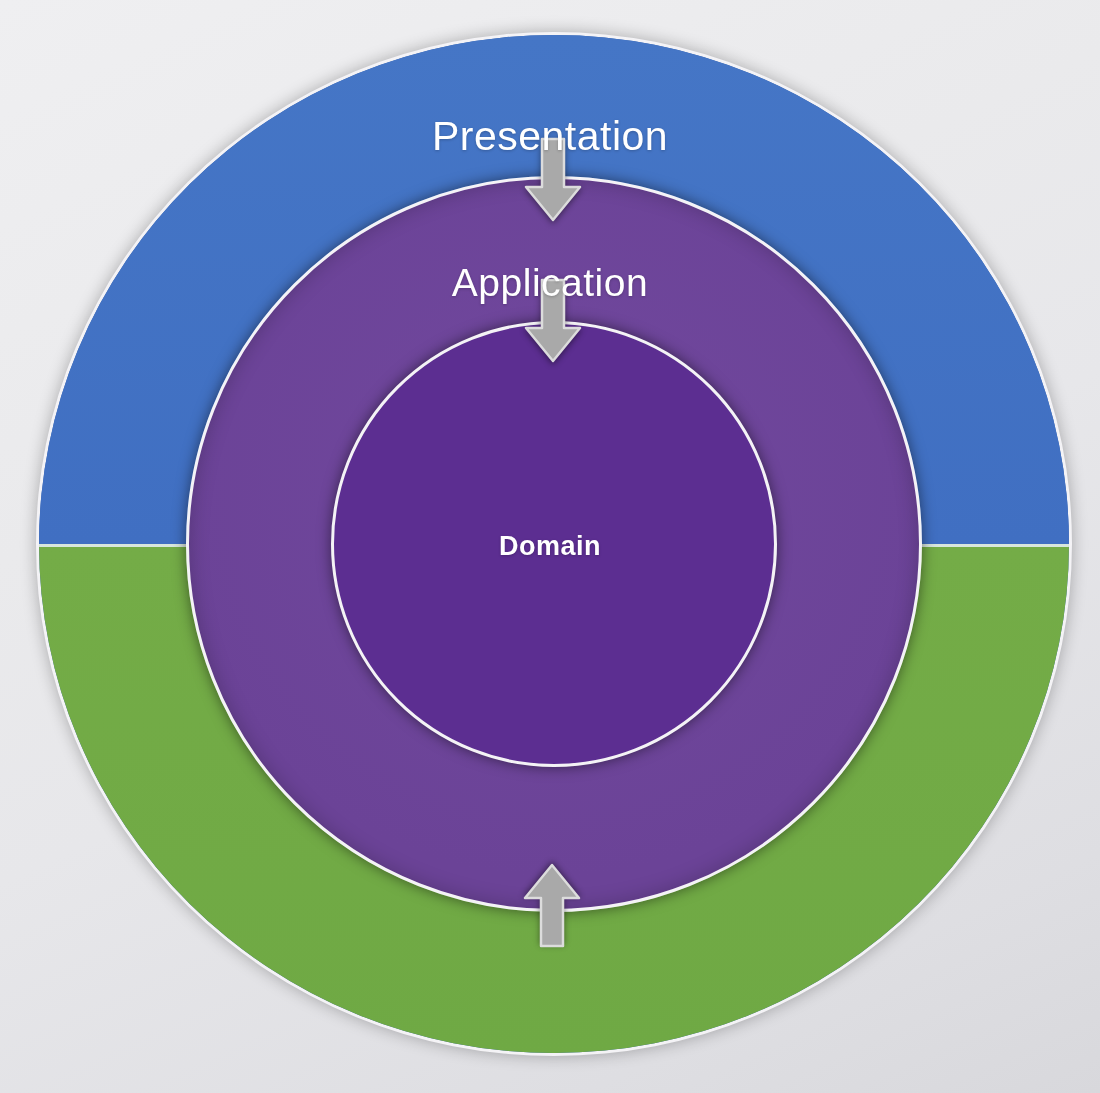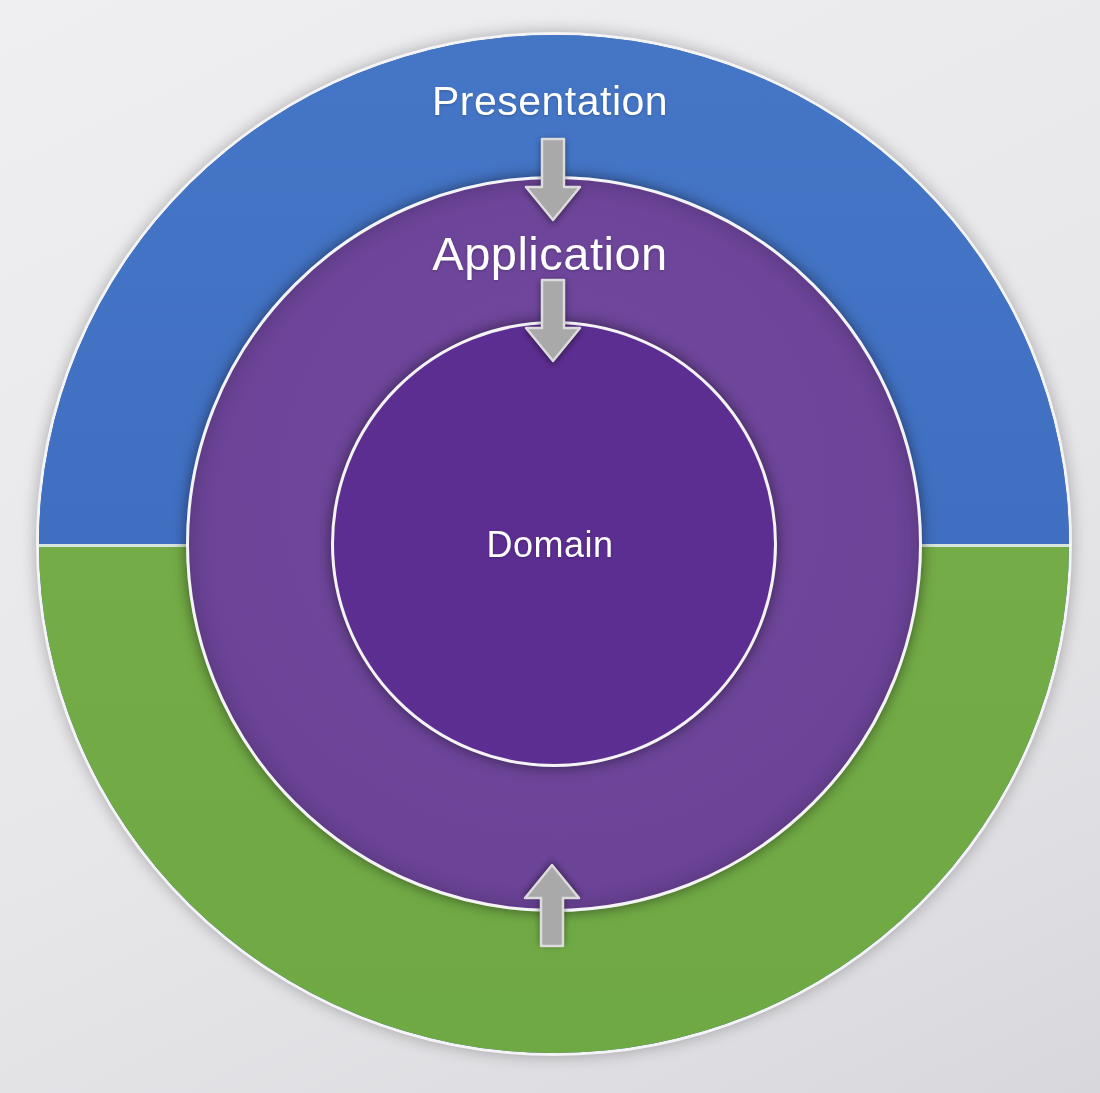--- a/index.html
+++ b/index.html
@@ -74,24 +74,25 @@
     position: absolute;
     left: 0;
     width: 100%;
     text-align: center;
     color: var(--text, #ffffff);
     font-weight: 300;
     letter-spacing: 0.5px;
     text-shadow: 0 1px 3px rgba(0,0,0,0.22);
     z-index: 5;
     user-select: none;
+    margin-top: 35px;
   }
   .label-presentation   { top: 78px;  font-size: 41px; }
-  .label-application    { top: 226px; font-size: 47px; }
-  .label-domain         { top: 524px; font-size: 36px; }
+  .label-application    { top: 226px; font-size: 39px; }
+  .label-domain         { top: 496px; font-size: 27px; font-weight: bold; }
   .label-infrastructure { top: 960px; font-size: 39px; }
   .flow-arrow {
     position: absolute;
     width: 60px;
     height: 86px;
     z-index: 4;
     filter: drop-shadow(0 2px 3px rgba(0,0,0,0.45));
   }
   .arrow-1 { left: 523px; top: 137px; }
   .arrow-2 { left: 523px; top: 278px; }

